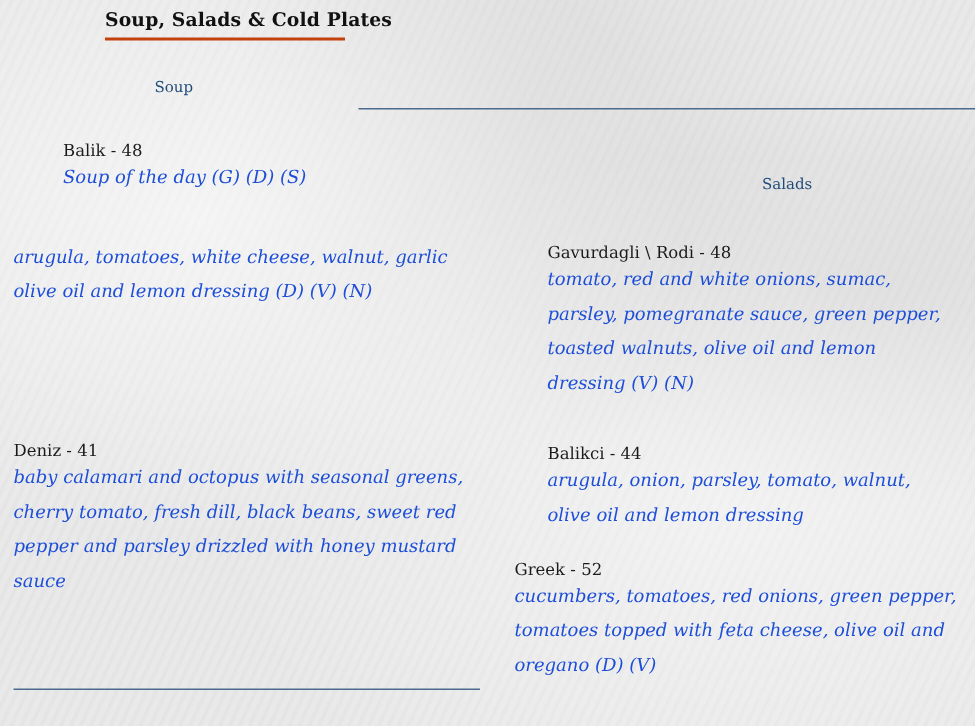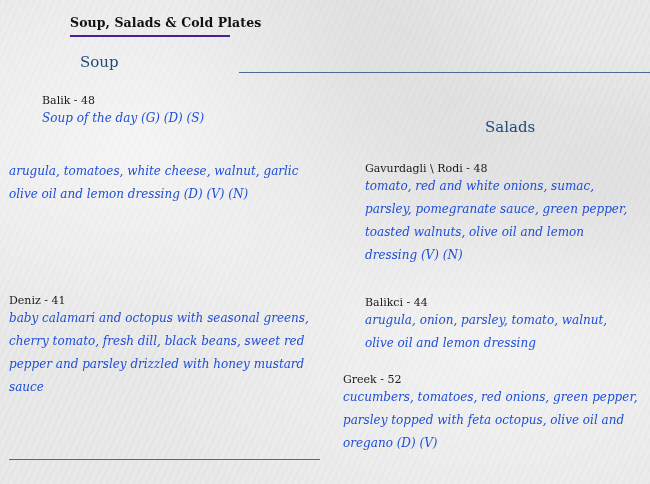--- a/index.html
+++ b/index.html
@@ -10,25 +10,25 @@
         radial-gradient(ellipse at 20% 30%, rgba(255,255,255,0.55) 0%, rgba(255,255,255,0) 45%),
         radial-gradient(ellipse at 75% 70%, rgba(255,255,255,0.45) 0%, rgba(255,255,255,0) 50%),
         radial-gradient(ellipse at 55% 15%, rgba(200,200,200,0.35) 0%, rgba(200,200,200,0) 40%),
         radial-gradient(ellipse at 90% 40%, rgba(190,190,190,0.3) 0%, rgba(190,190,190,0) 35%),
         repeating-linear-gradient(115deg, rgba(0,0,0,0.018) 0px, rgba(0,0,0,0.018) 2px, rgba(255,255,255,0.02) 3px, rgba(255,255,255,0.02) 6px);
       font-family: "DejaVu Serif", "Liberation Serif", serif;
       color: #1c1c1c;
     }
     .abs { position: absolute; }
     .section-title {
-      left: 70px; top: 15px; font-size: 12.5px; font-weight: bold; color: #111;
-      padding-bottom: 5px; border-bottom: 2px solid #4c1d95; letter-spacing: 0.1px;
+      left: 70px; top: 5px; font-size: 12.5px; font-weight: bold; color: #111;
+      padding-bottom: 5px; border-bottom: 2px solid #c2410c; letter-spacing: 0.1px;
       width: 160px; white-space: nowrap;
     }
-    .cat-heading { font-size: 15px; color: #1f4a78; font-weight: normal; }
+    .cat-heading { font-size: 10px; color: #1f4a78; font-weight: normal; margin-left: 23px; }
     .rule { height: 1px; background: #4a6b8f; }
     .item-name { font-size: 11px; color: #1a1a1a; white-space: nowrap; }
     .item-desc { font-size: 12px; font-style: italic; line-height: 23px; color: #1d4ed8; }
   </style>
 </head>
 <body>
 
 <div class="abs section-title">Soup, Salads &amp; Cold Plates</div>
 
 <div class="abs cat-heading" style="left:80px; top:53px;">Soup</div>
@@ -57,14 +57,14 @@
   <div class="item-desc">tomato, red and white onions, sumac, parsley, pomegranate sauce, green pepper, toasted walnuts, olive oil and lemon dressing (V) (N)</div>
 </div>
 
 <div class="abs" style="left:365px; top:296px; width:268px;">
   <div class="item-name">Balikci - 44</div>
   <div class="item-desc">arugula, onion, parsley, tomato, walnut, olive oil and lemon dressing</div>
 </div>
 
 <div class="abs" style="left:343px; top:373px; width:295px;">
   <div class="item-name">Greek - 52</div>
-  <div class="item-desc">cucumbers, tomatoes, red onions, green pepper, parsley topped with feta octopus, olive oil and oregano (D) (V)</div>
+  <div class="item-desc">cucumbers, tomatoes, red onions, green pepper, tomatoes topped with feta cheese, olive oil and oregano (D) (V)</div>
 </div>
 
 </body></html>

